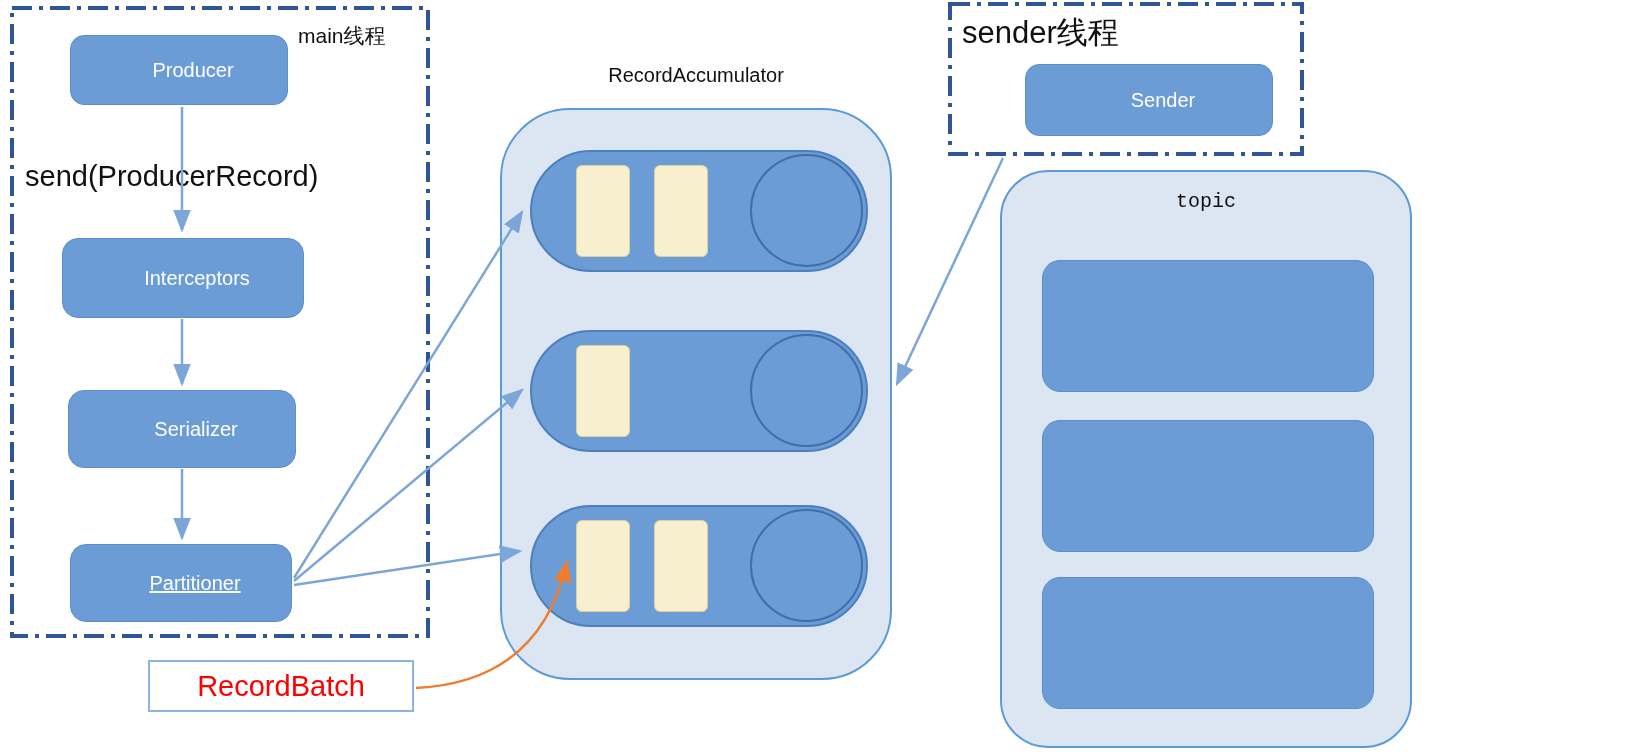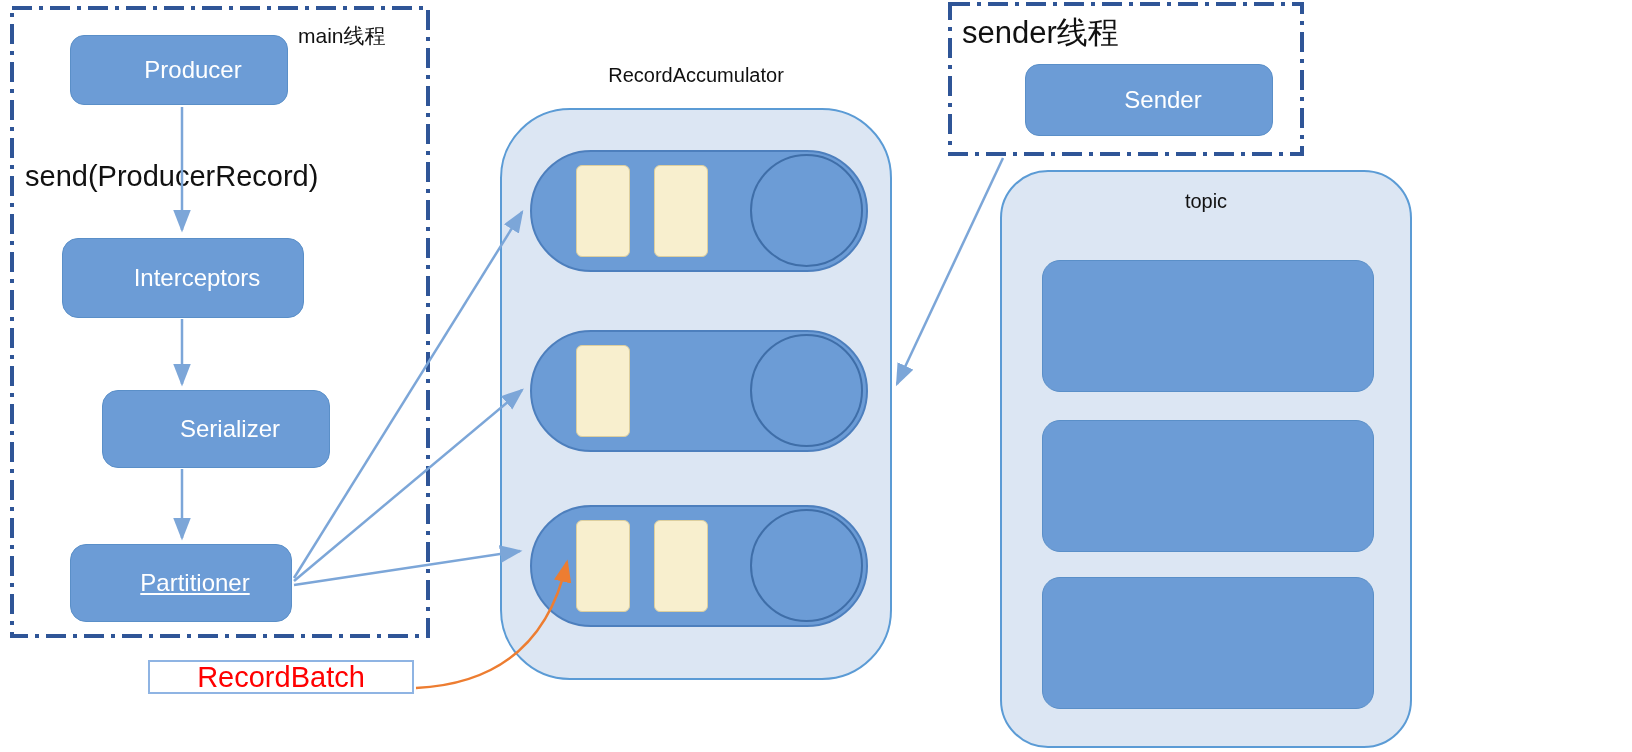--- a/index.html
+++ b/index.html
@@ -18,66 +18,66 @@
   }
   html,body{margin:0;padding:0;background:#ffffff;}
   .canvas{
     position:relative;width:1632px;height:752px;background:#ffffff;overflow:hidden;
     font-family:"Liberation Sans", sans-serif;color:var(--text-black);
   }
   svg.overlay{position:absolute;left:0;top:0;width:1632px;height:752px;pointer-events:none;z-index:5;}
   .node{
     position:absolute;background:var(--node-blue);border:1px solid var(--node-border);
     color:var(--node-text);display:flex;align-items:center;justify-content:center;
-    font-size:24px;border-radius:14px;box-sizing:border-box;z-index:3;padding-left:28px;
+    font-size:20px;border-radius:14px;box-sizing:border-box;z-index:3;padding-left:28px;
   }
   .label{position:absolute;color:var(--text-black);z-index:4;white-space:nowrap;}
   .container-box{
     position:absolute;background:var(--container-fill);
-    border:2px solid var(--container-border);box-sizing:border-box;z-index:1;
+    border:2px solid var(--container-border);box-sizing:border-box;z-index:1;font-family:Liberation Mono, monospace;
   }
   .queue{
     position:absolute;width:338px;height:122px;background:var(--node-blue);
     border:2px solid #4d7fbd;border-radius:61px;box-sizing:border-box;z-index:2;
   }
   .queue-cap{
     position:absolute;right:3px;top:2px;width:113px;height:113px;border-radius:50%;
     border:2px solid #3f6ea8;background:var(--node-blue);box-sizing:border-box;
   }
   .batch{
     position:absolute;top:13px;width:54px;height:92px;background:var(--batch-cream);
     border:1px solid var(--batch-border);border-radius:6px;box-sizing:border-box;
   }
   .batch.b1{left:44px;}
   .batch.b2{left:122px;}
   .partition{
     position:absolute;left:40px;width:332px;height:132px;background:var(--node-blue);
     border:1px solid var(--node-border);border-radius:18px;box-sizing:border-box;
   }
   .callout{
-    position:absolute;left:148px;top:660px;width:266px;height:34px;background:#ffffff;
+    position:absolute;left:148px;top:660px;width:266px;height:52px;background:#ffffff;
     border:2px solid #8fb4e3;color:var(--record-batch-red);display:flex;align-items:center;
     justify-content:center;font-size:29px;box-sizing:border-box;z-index:4;
   }
   .title{font-size:20px;}
 </style>
 </head>
 <body>
 
 <div class="canvas">
 
   <div class="label title" style="left:298px;top:22px;font-size:21px;">main线程</div>
 
   <div class="node" style="left:70px;top:35px;width:218px;height:70px;">Producer</div>
 
   <div class="label" style="left:25px;top:160px;font-size:29px;">send(ProducerRecord)</div>
 
   <div class="node" style="left:62px;top:238px;width:242px;height:80px;border-radius:16px;">Interceptors</div>
 
-  <div class="node" style="left:68px;top:390px;width:228px;height:78px;border-radius:16px;margin-left:34px;">Serializer</div>
+  <div class="node" style="left:68px;top:390px;width:228px;height:78px;border-radius:16px;">Serializer</div>
 
   <div class="node" style="left:70px;top:544px;width:222px;height:78px;border-radius:16px;text-decoration:underline;">Partitioner</div>
 
   <div class="label title" style="left:500px;top:64px;width:392px;text-align:center;">RecordAccumulator</div>
 
   <div class="container-box" style="left:500px;top:108px;width:392px;height:572px;border-radius:70px;">
 
     <div class="queue" style="left:28px;top:40px;">
       <div class="batch b1"></div>
       <div class="batch b2"></div>

